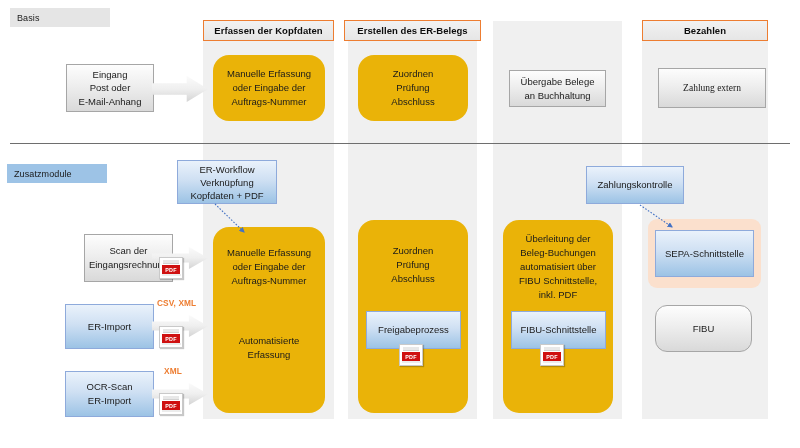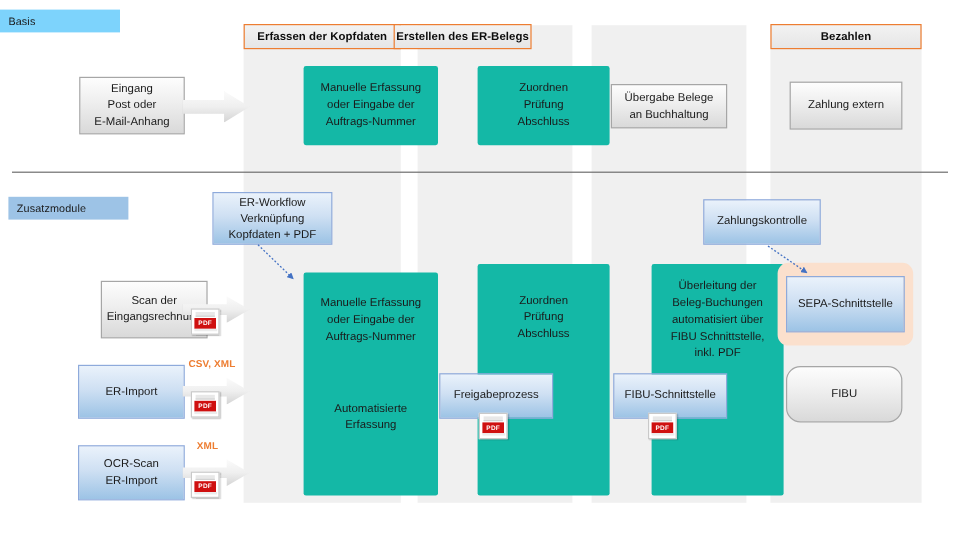--- a/index.html
+++ b/index.html
@@ -16,21 +16,21 @@
   
   .section-tag{
     position:absolute;
     font-size:9px;
     color:#1a1a1a;
     display:flex;align-items:center;
     padding-left:7px;
     box-sizing:border-box;
     letter-spacing:.1px;
   }
-  #tag-basis{left:0;top:8px;width:100px;height:19px;background:#7dd3fc;align-items:center;}
+  #tag-basis{left:10px;top:8px;width:100px;height:19px;background:#e5e5e5;align-items:center;}
   #tag-zusatz{left:7px;top:164px;width:100px;height:19px;background:#9dc3e6;}
 
   
   .lane{position:absolute;top:20px;}
   .lane-head{
     height:21px;
     border:1.3px solid #ed7d31;
     background:linear-gradient(180deg,#f2f2f2 0%,#e6e6e6 100%);
     display:flex;align-items:center;justify-content:center;
     font-size:9.5px;font-weight:bold;color:#0d0d0d;
@@ -54,24 +54,23 @@
   }
   .box-grey{
     border:1px solid #a6a6a6;
     background:linear-gradient(180deg,#fdfdfd 0%,#eeeeee 45%,#d9d9d9 100%);
   }
   .box-blue{
     border:1px solid #8eaadb;
     background:linear-gradient(180deg,#eaf2fb 0%,#cfe0f3 45%,#9cc3e5 100%);
   }
   .box-orange{
-    background:#14b8a6;
-    border-radius:2px;
+    background:#eab308;
+    border-radius:16px;
     border:none;
-    margin-left:40px;
   }
   .box-orange-sq{
     background:#fbe0cd;
     border-radius:9px;
     border:none;
   }
   .stacked{
     flex-direction:column;
     justify-content:flex-start;
   }
@@ -143,21 +142,21 @@
   </div>
 
   <div class="lane-body" style="left:203px;width:131px;height:398px;"></div>
   <div class="lane-body" style="left:348px;width:129px;height:398px;"></div>
   <div class="lane-body" style="left:493px;width:129px;height:398px;"></div>
   <div class="lane-body" style="left:642px;width:126px;height:398px;"></div>
 
   <div class="lane" style="left:203px;width:131px;">
     <div class="lane-head">Erfassen der Kopfdaten</div>
   </div>
-  <div class="lane" style="left:328px;width:115px;">
+  <div class="lane" style="left:344px;width:137px;">
     <div class="lane-head">Erstellen des ER-Belegs</div>
   </div>
   <div class="lane" style="left:642px;width:126px;">
     <div class="lane-head">Bezahlen</div>
   </div>
 
   <div class="box box-grey" style="left:66px;top:64px;width:88px;height:48px;flex-direction:column;line-height:13.5px;">
     <span>Eingang</span>
     <span>Post oder</span>
     <span>E-Mail-Anhang</span>
@@ -176,21 +175,21 @@
     <span>Zuordnen</span>
     <span>Prüfung</span>
     <span>Abschluss</span>
   </div>
 
   <div class="box box-grey" style="left:509px;top:70px;width:97px;height:37px;flex-direction:column;">
     <span>Übergabe Belege</span>
     <span>an Buchhaltung</span>
   </div>
 
-  <div class="box box-grey" style="left:658px;top:68px;width:94px;height:40px;">
+  <div class="box box-grey" style="left:658px;top:68px;width:108px;height:40px;font-family:Liberation Serif, serif;">
     <span>Zahlung extern</span>
   </div>
 
   <div id="divider"></div>
 
   <div class="box box-blue" style="left:177px;top:160px;width:100px;height:44px;flex-direction:column;line-height:13px;">
     <span>ER-Workflow</span>
     <span>Verknüpfung</span>
     <span>Kopfdaten + PDF</span>
   </div>

